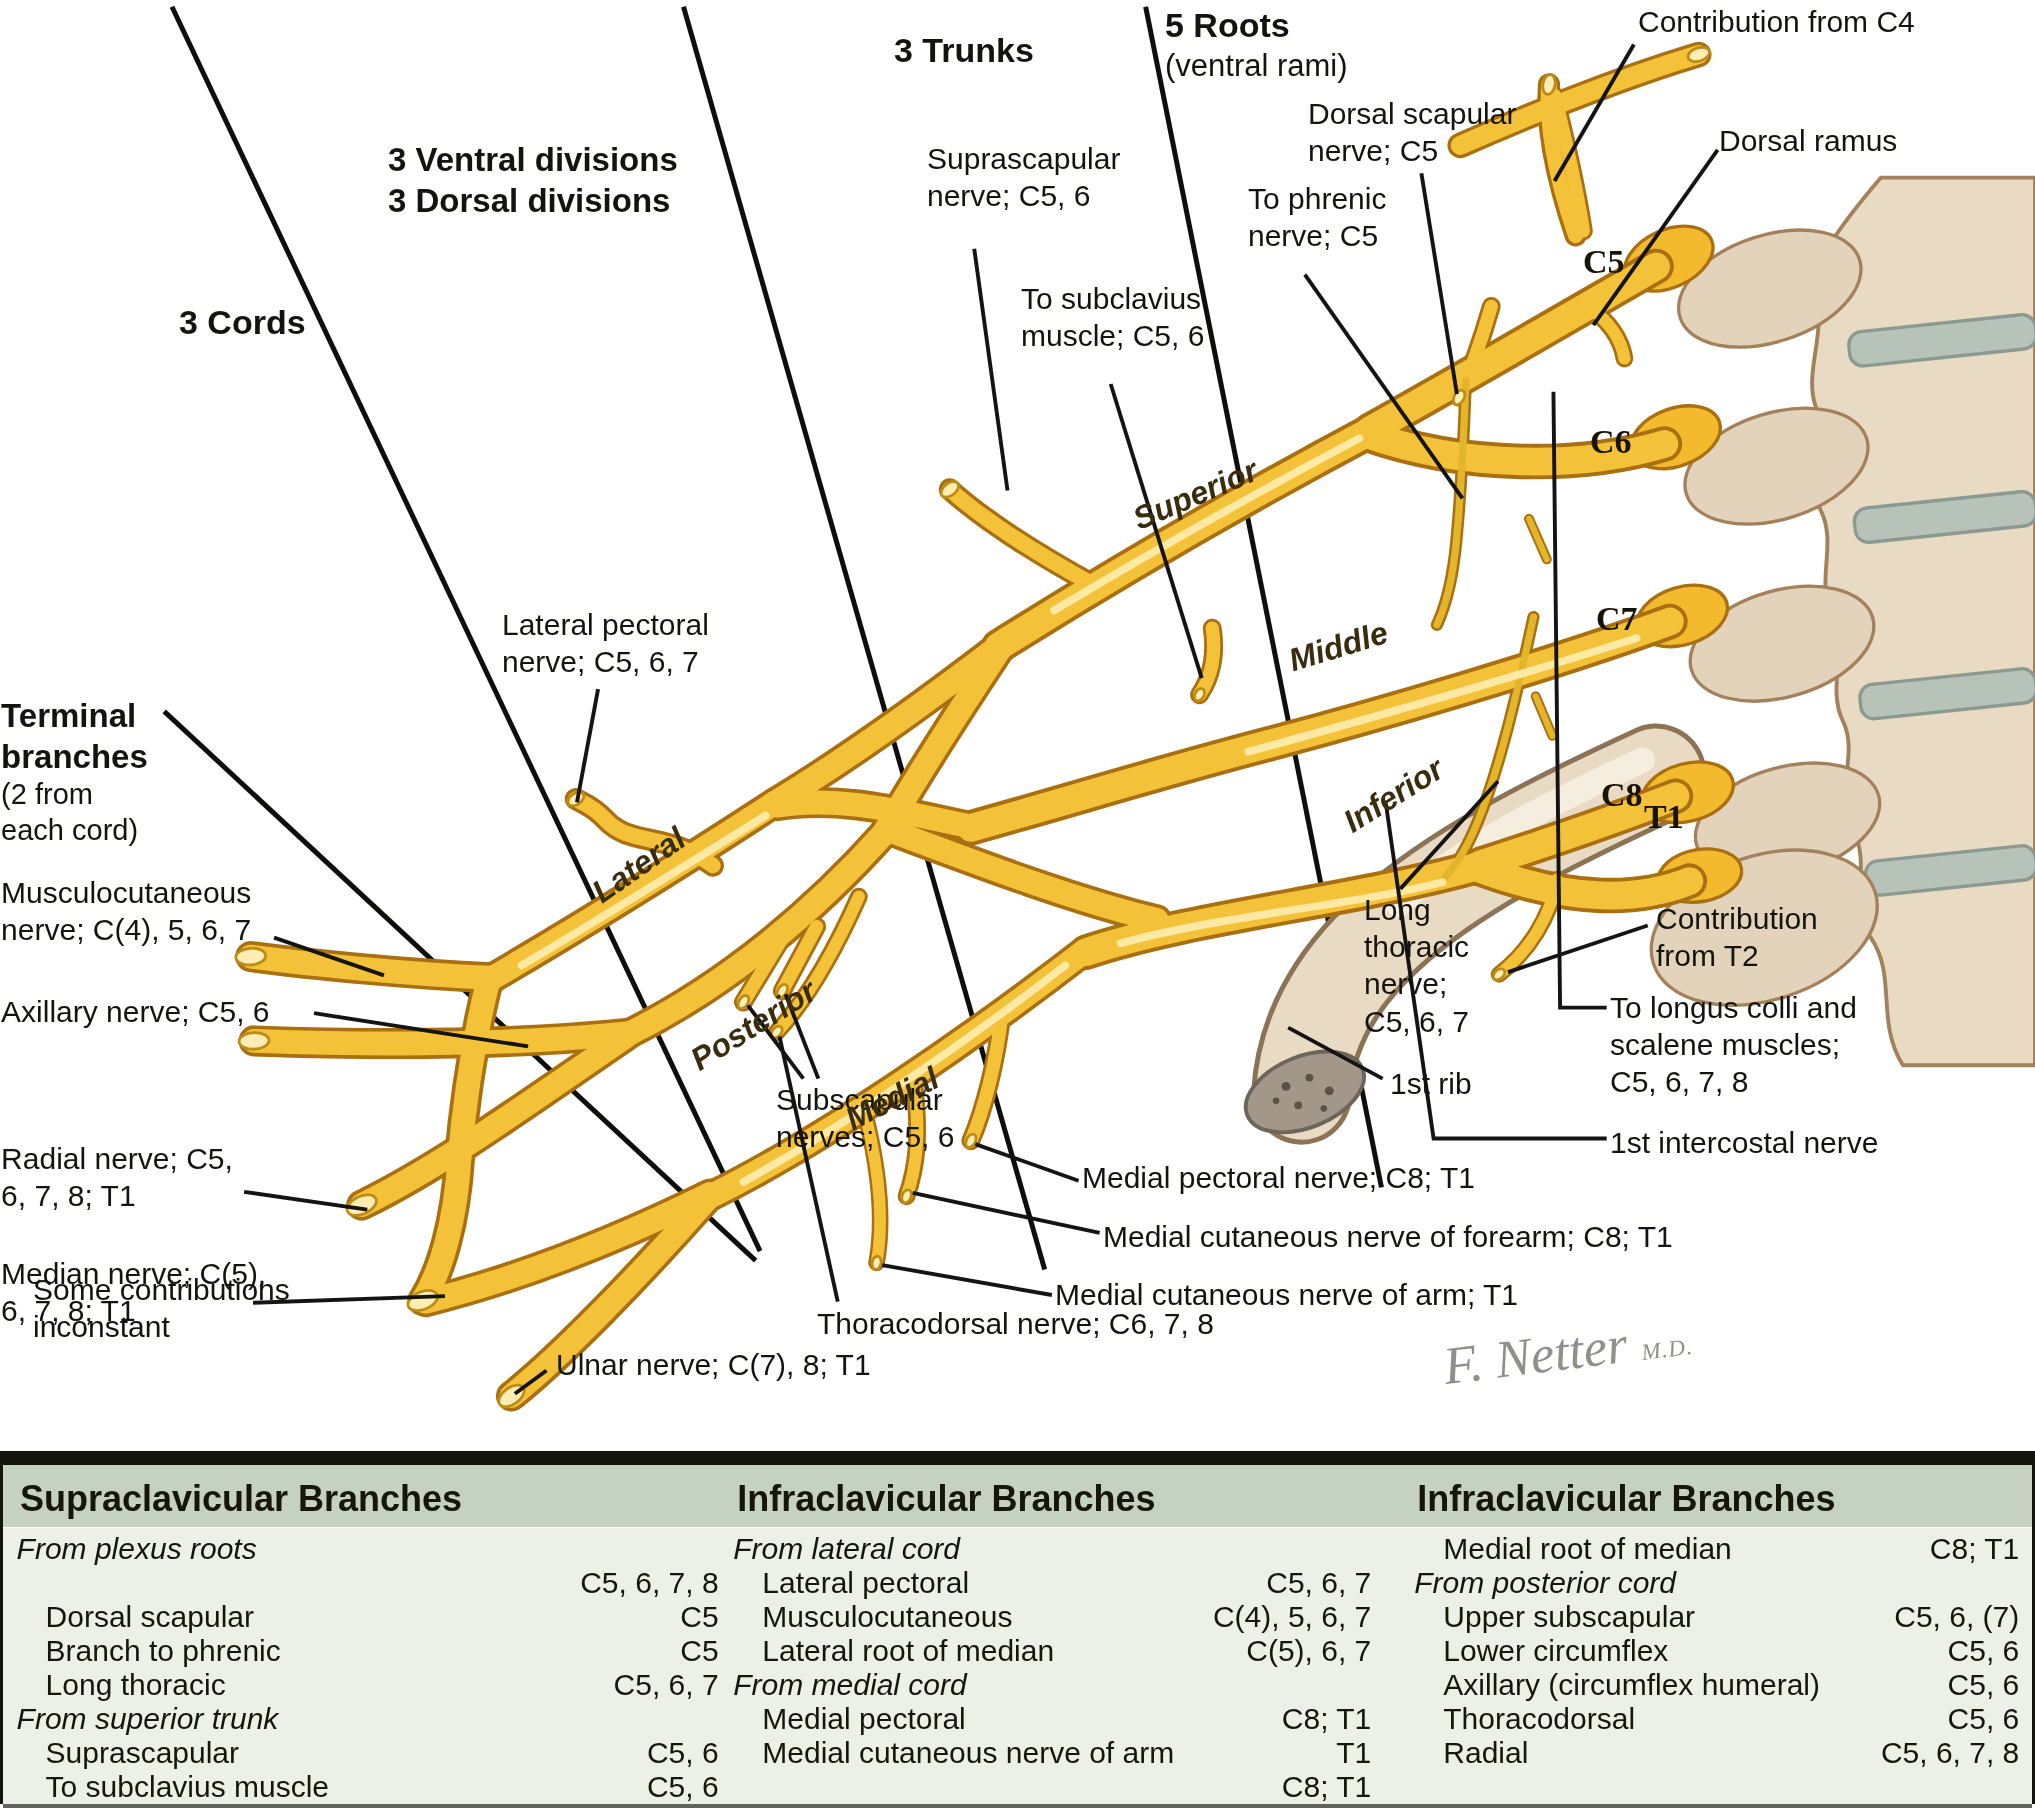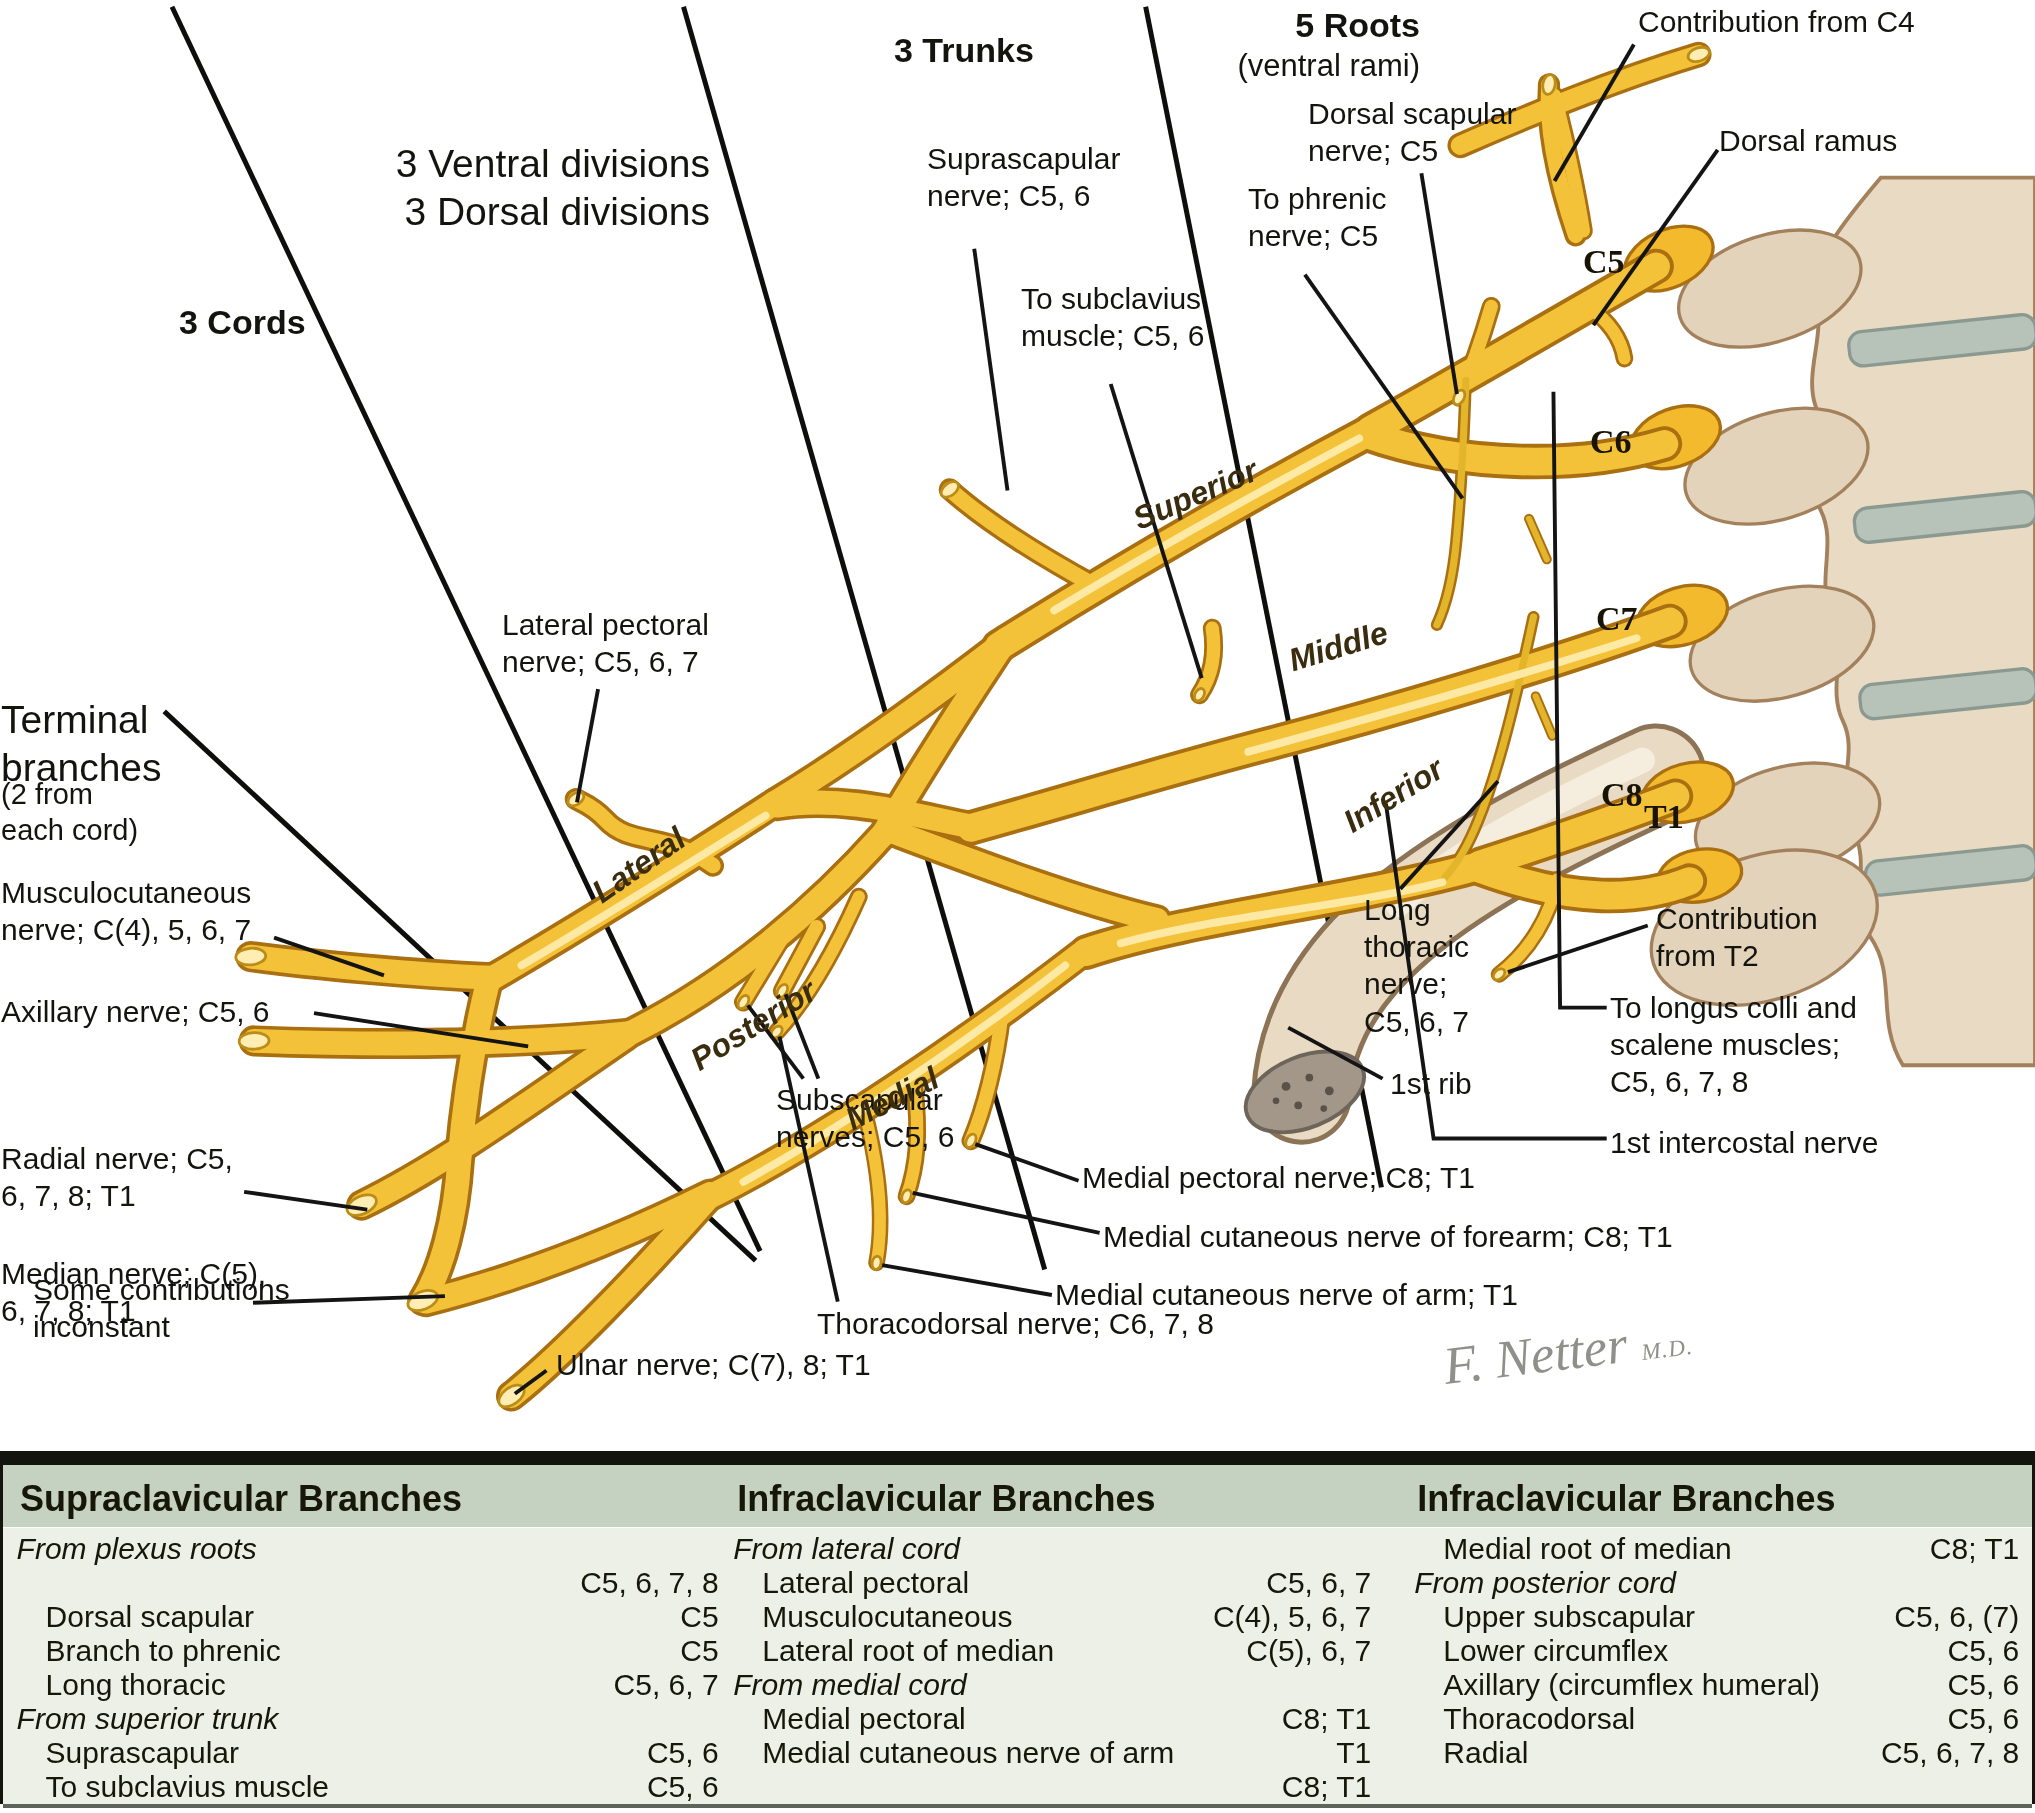--- a/index.html
+++ b/index.html
@@ -1,23 +1,23 @@
 <!DOCTYPE html>
 <html style="font-size:9px"><head>
 <meta charset="utf-8">
 <style>
   html,body{margin:0;padding:0;background:#ffffff;}
   body{width:2035px;height:1814px;position:relative;overflow:hidden;
        font-family:"Liberation Sans",sans-serif;color:#14140f;}
   #art{position:absolute;left:0;top:0;}
   .lbl{position:absolute;font:30px/1.24 "Liberation Sans",sans-serif;color:#14140f;white-space:pre-line;}
   .b{font-weight:bold;}
-  .ctr{text-align:right;}
+  .ctr{text-align:left;}
   .big{font-size:34px;}
-  .zone{font-size:39px;font-weight:normal;}
+  .zone{font-size:33px;font-weight:bold;}
   .cordlbl{position:absolute;font:bold italic 32px "Liberation Sans",sans-serif;color:#3a2c0e;transform-origin:left center;}
   .vert{position:absolute;font:bold 34px "Liberation Serif",serif;color:#181305;}
   .sig{position:absolute;left:1443px;top:1321px;transform:rotate(-7deg);color:#8f9089;
        font:italic 53px "Liberation Serif",serif;}
   .sig .md{font-size:23px;letter-spacing:1.1px;}
   
   #btable{position:absolute;left:0;top:1451px;width:2035px;height:282px;}
   .tbar{position:absolute;left:3.3px;top:0;width:2029px;height:14.4px;background:#14140f;}
   .thead{position:absolute;left:3.3px;top:14.4px;width:2029px;height:62px;background:#c6d2c1;}
   .tbody{position:absolute;left:3.3px;top:77px;width:2029px;height:276px;background:#edf0e7;}

